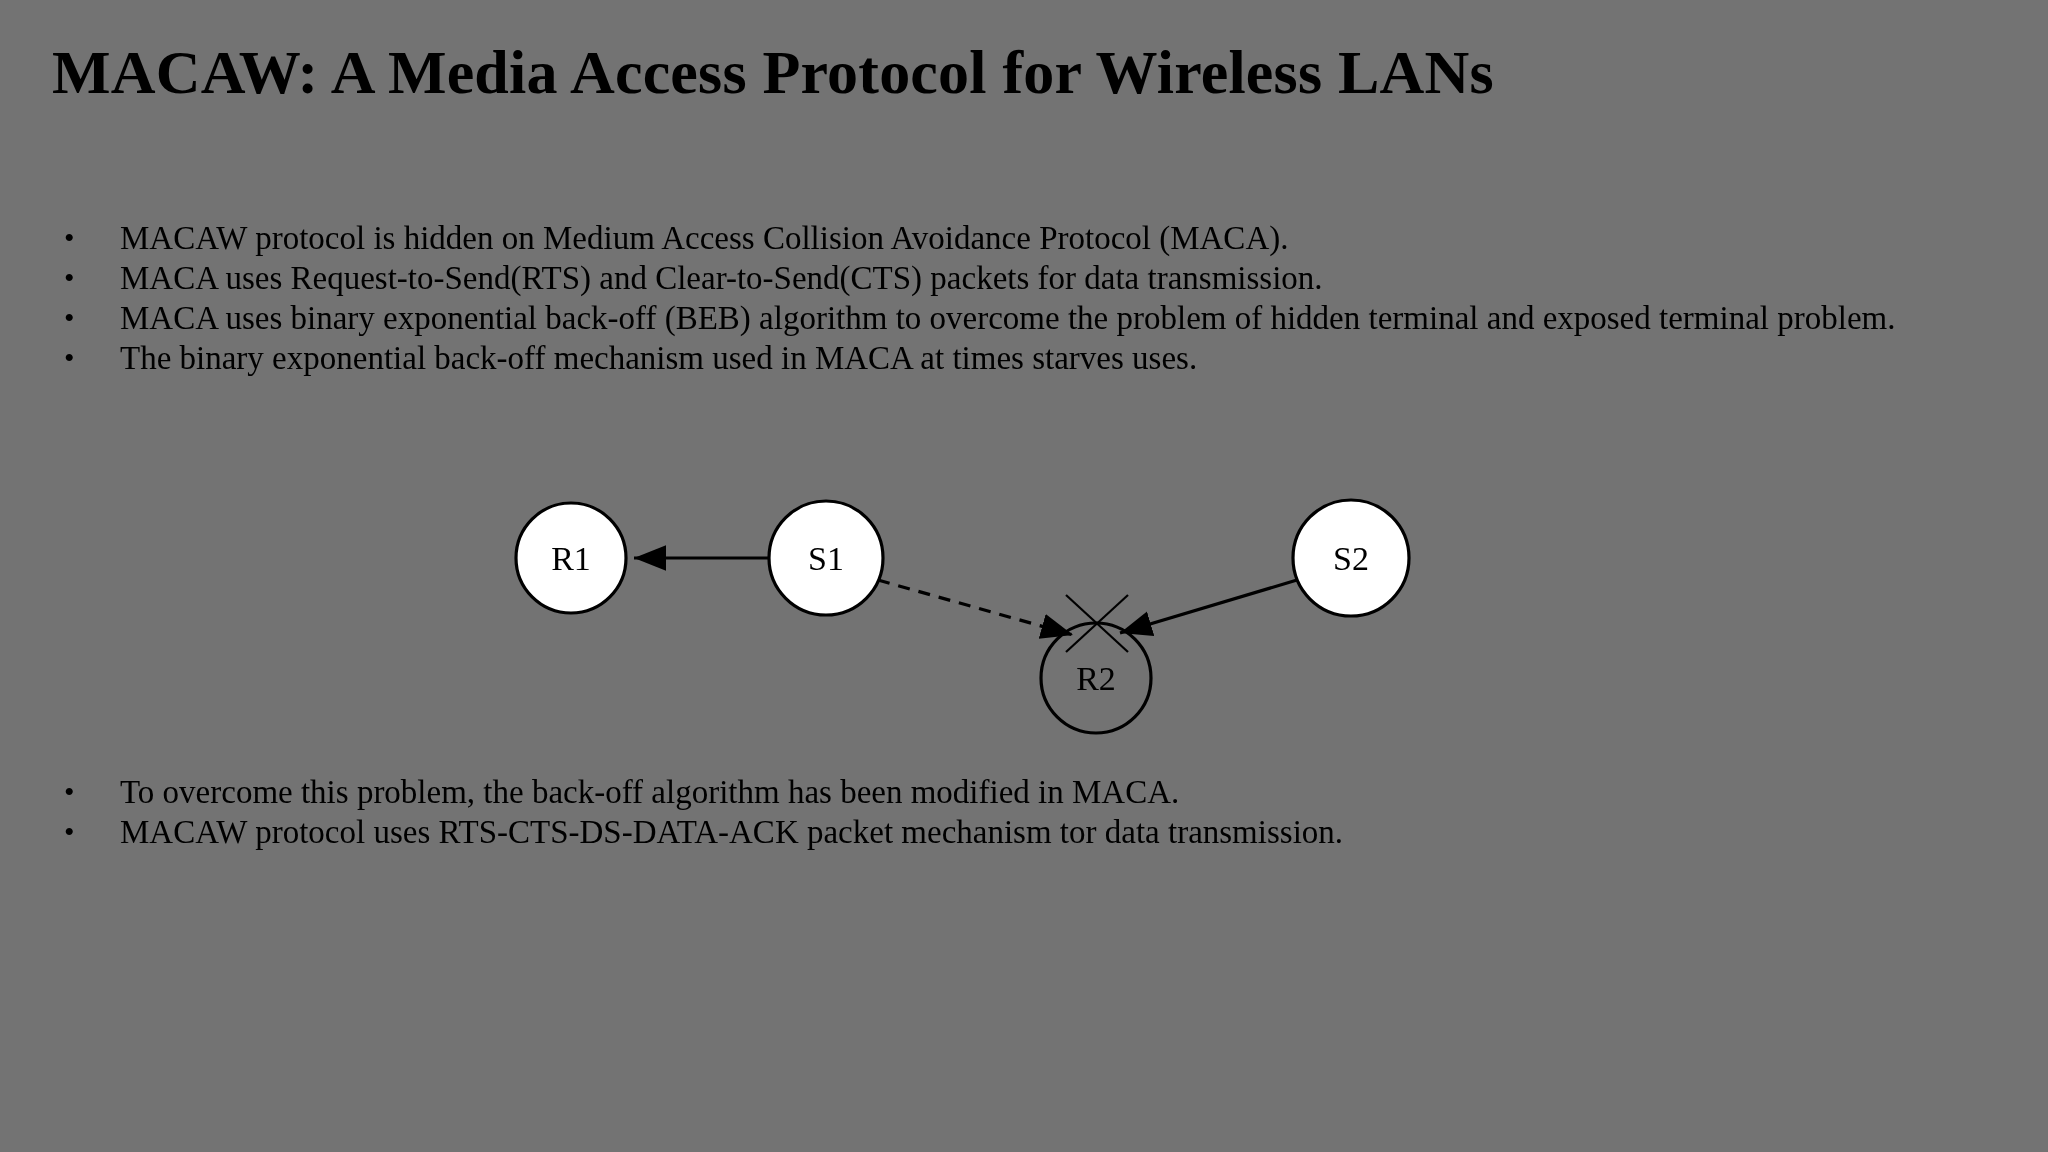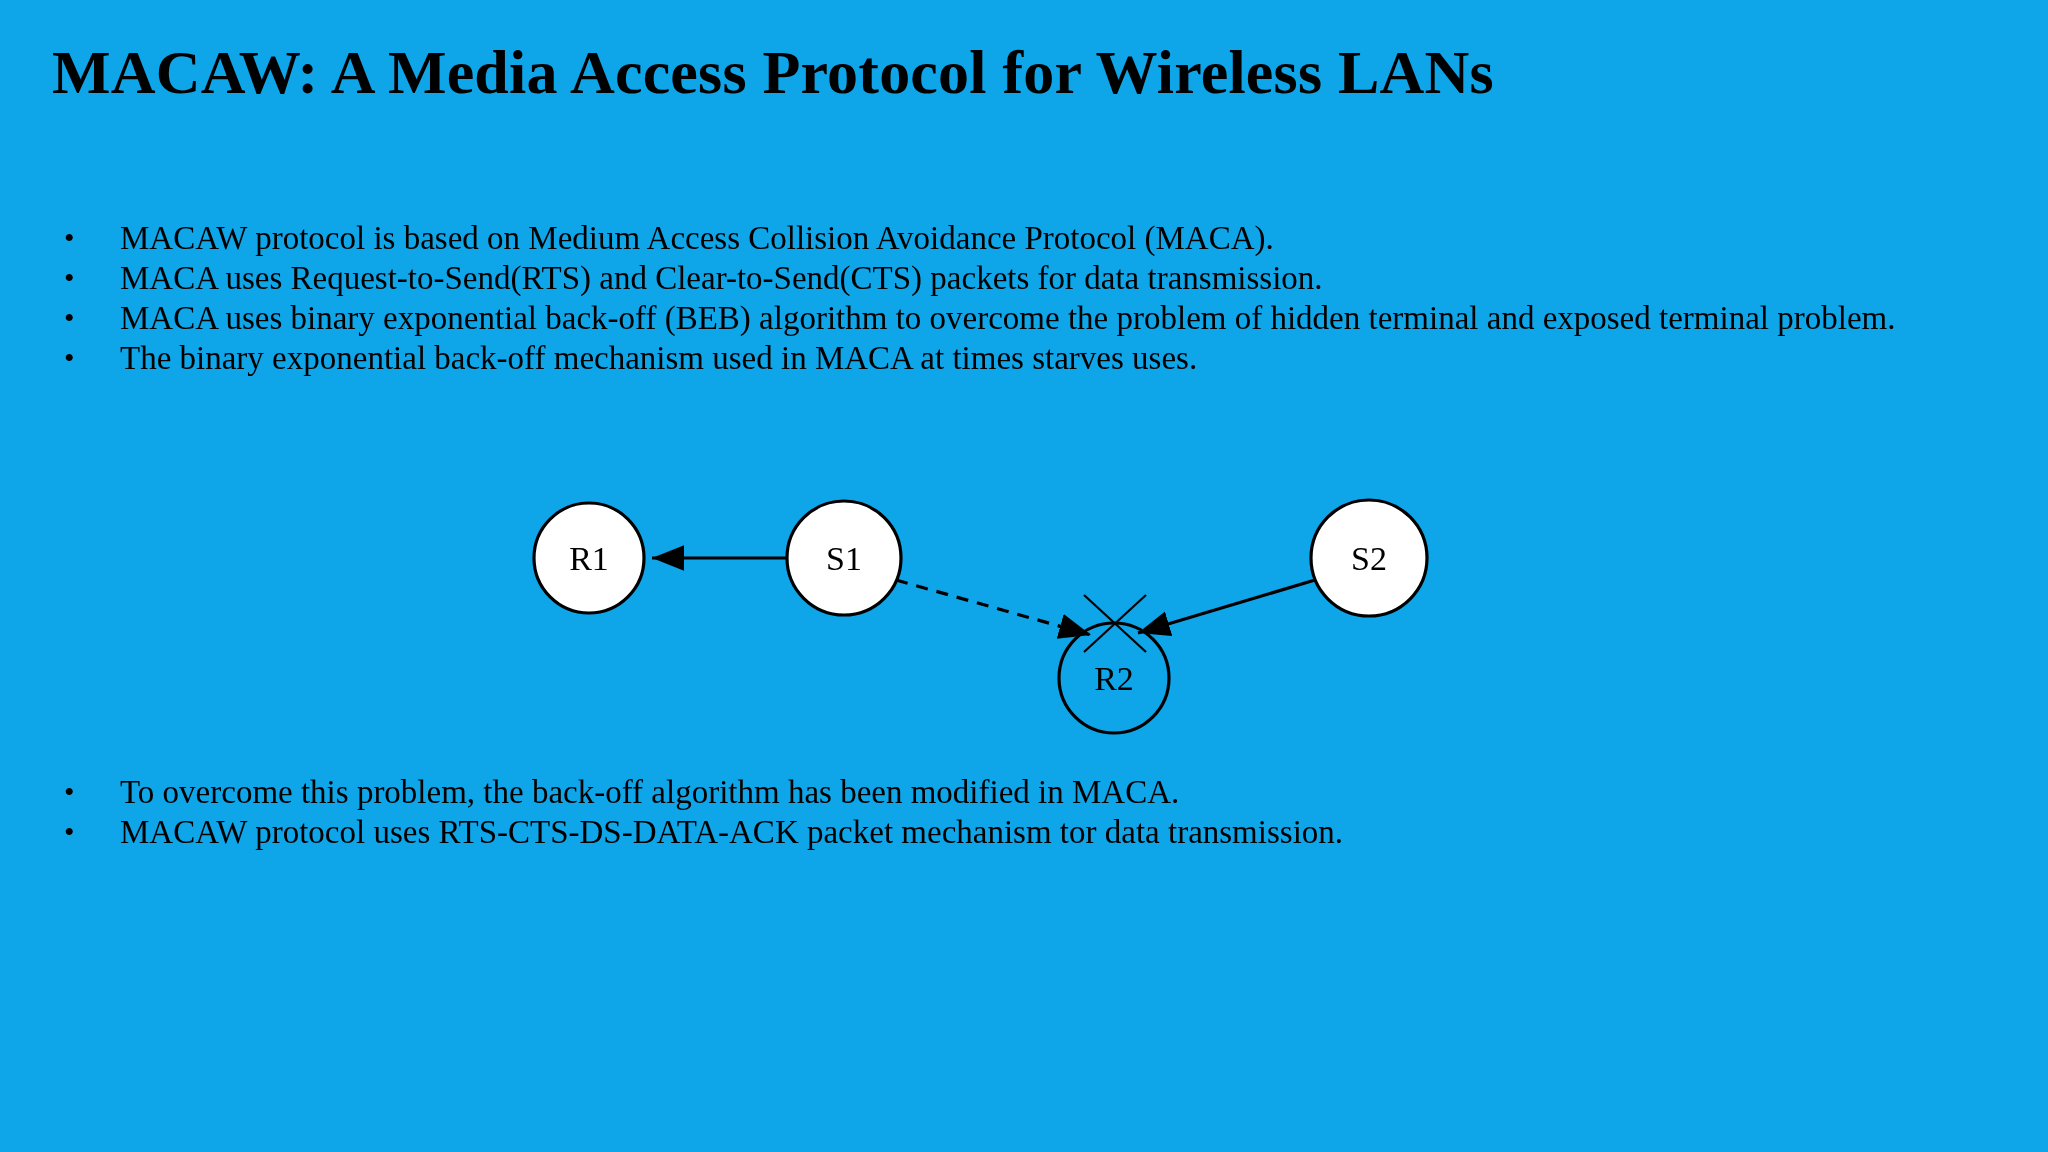--- a/index.html
+++ b/index.html
@@ -11,21 +11,21 @@
     width: 2048px;
     height: 1152px;
     overflow: hidden;
     font-family: "Liberation Serif", "DejaVu Serif", serif;
     color: #000000;
   }
   .slide {
     position: relative;
     width: 2048px;
     height: 1152px;
-    background: #0ea5e9;
+    background: #737373;
   }
   .slide-title {
     position: absolute;
     left: 52px;
     top: 36px;
     width: 1960px;
     font-family: "Liberation Serif", "DejaVu Serif", serif;
     font-weight: bold;
     font-size: 62px;
     line-height: 72px;
@@ -68,21 +68,21 @@
     text-align-last: left;
   }
   .bullet-row.nowrap .btext {
     white-space: nowrap;
     text-align: left;
   }
 
   
   .diagram {
     position: absolute;
-    left: 464px;
+    left: 446px;
     top: 470px;
     width: 1060px;
     height: 280px;
   }
   .diagram svg {
     display: block;
   }
   .node-label {
     font-family: "Liberation Serif", "DejaVu Serif", serif;
     font-size: 34px;
@@ -93,21 +93,21 @@
 <body>
 
 <div class="slide">
 
   <div class="slide-title">MACAW: A Media Access Protocol for Wireless LANs</div>
 
   <div class="bullet-block top">
 
     <div class="bullet-row nowrap">
       <span class="marker">•</span>
-      <span class="btext">MACAW protocol is based on Medium Access Collision Avoidance Protocol (MACA).</span>
+      <span class="btext">MACAW protocol is hidden on Medium Access Collision Avoidance Protocol (MACA).</span>
     </div>
 
     <div class="bullet-row nowrap">
       <span class="marker">•</span>
       <span class="btext">MACA uses Request-to-Send(RTS) and Clear-to-Send(CTS) packets for data transmission.</span>
     </div>
 
     <div class="bullet-row justified">
       <span class="marker">•</span>
       <span class="btext">MACA uses binary exponential back-off (BEB) algorithm to overcome the problem of hidden terminal and exposed terminal problem.</span>

